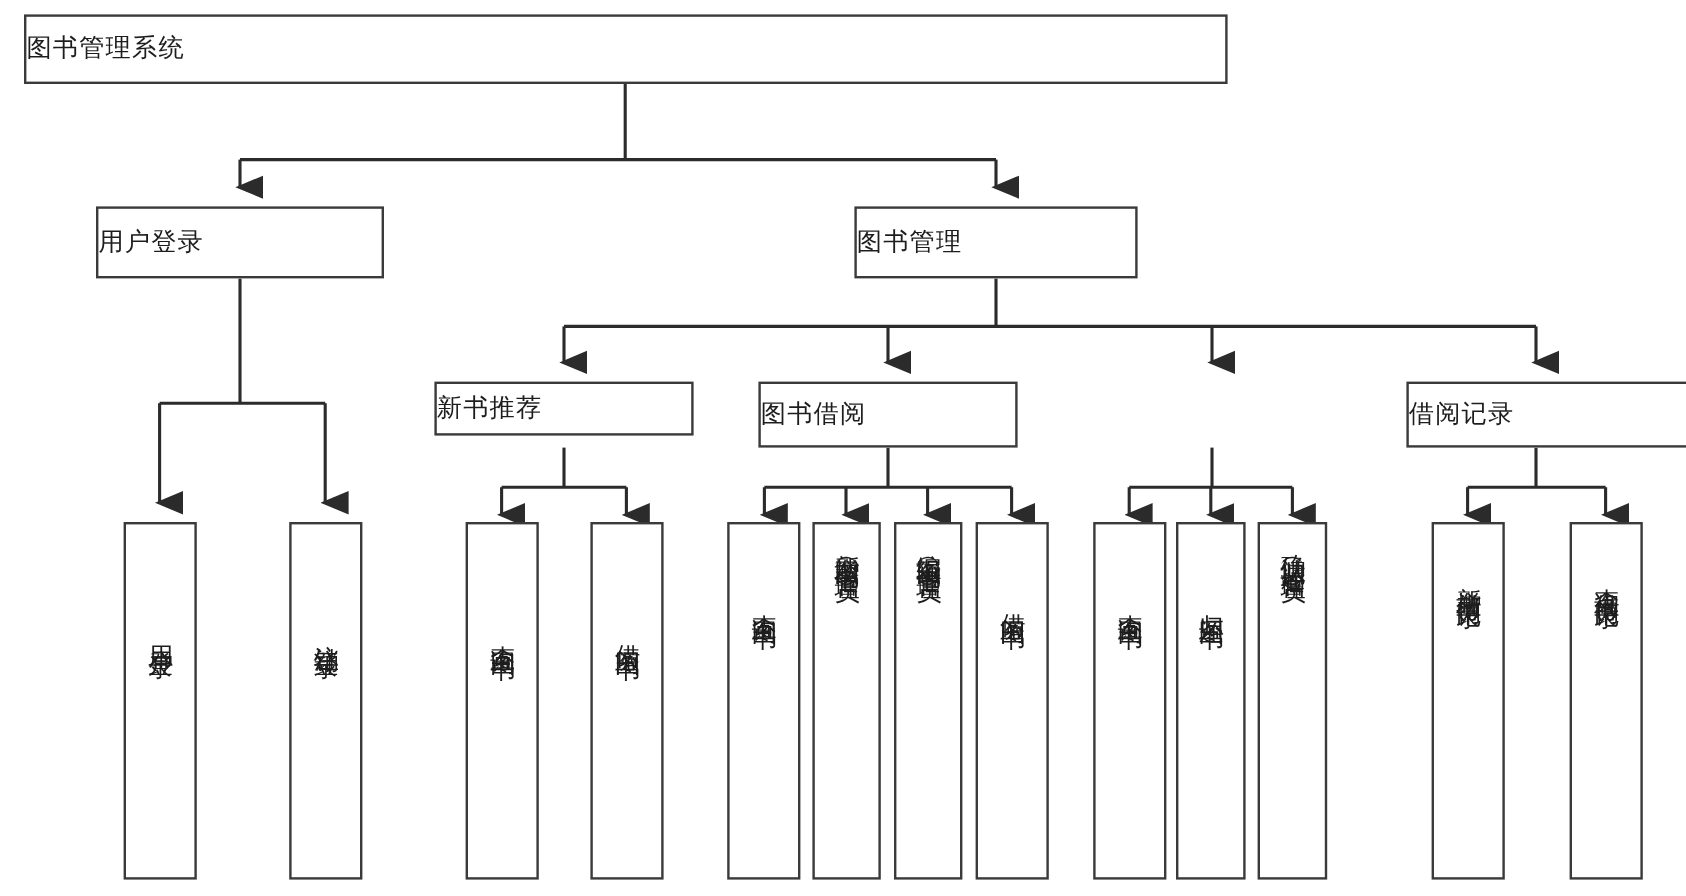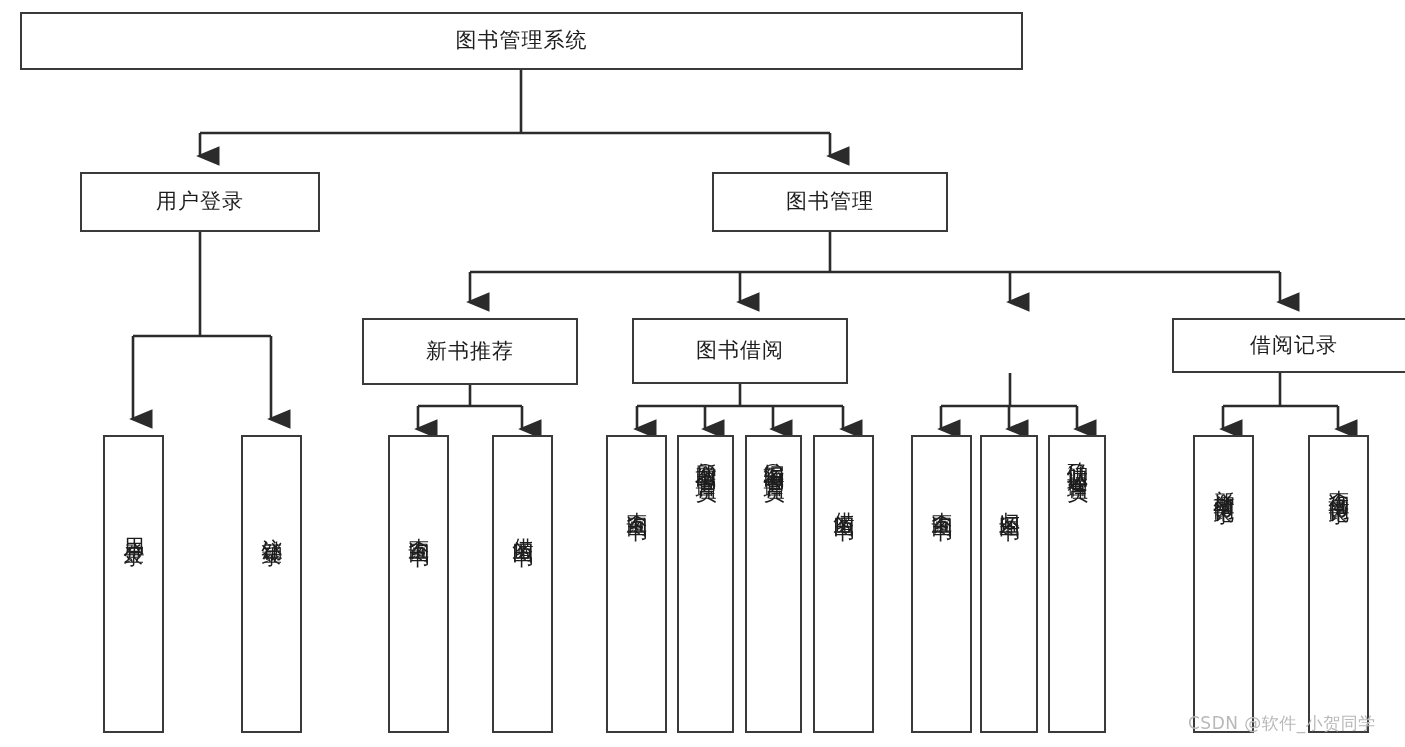--- a/index.html
+++ b/index.html
@@ -24,21 +24,20 @@
     width: 1405px;
     height: 747px;
   }
   .node {
     position: absolute;
     box-sizing: border-box;
     background: #ffffff;
     border: 2px solid #3a3a3a;
     display: flex;
     align-items: center;
-    justify-content: center;
     z-index: 2;
   }
   .node .label {
     color: #1d1d1d;
     font-size: 21px;
     line-height: 1.12;
     letter-spacing: 1px;
     white-space: nowrap;
     text-align: center;
   }
@@ -136,24 +135,24 @@
     <span class="label">图书管理系统</span>
   </div>
 
   <div class="node" style="left:80px; top:172px; width:240px; height:60px;">
     <span class="label">用户登录</span>
   </div>
   <div class="node" style="left:712px; top:172px; width:236px; height:60px;">
     <span class="label">图书管理</span>
   </div>
 
-  <div class="node" style="left:362px; top:318px; width:216px; height:67px;">
+  <div class="node" style="left:362px; top:318px; width:216px; height:45px;">
     <span class="label">新书推荐</span>
   </div>
-  <div class="node" style="left:632px; top:318px; width:216px; height:66px;">
+  <div class="node" style="left:632px; top:318px; width:216px; height:55px;">
     <span class="label">图书借阅</span>
   </div>
   <div class="node" style="left:1172px; top:318px; width:244px; height:55px;">
     <span class="label">借阅记录</span>
   </div>
 
   <div class="node vertical mid" style="left:103px; top:435px; width:61px; height:298px;">
     <span class="label">用户登录</span>
   </div>
   <div class="node vertical mid" style="left:241px; top:435px; width:61px; height:298px;">
@@ -190,15 +189,14 @@
     <span class="label">确认归还（管理员）</span>
   </div>
 
   <div class="node vertical mid3" style="left:1193px; top:435px; width:61px; height:298px;">
     <span class="label">新增借阅记录</span>
   </div>
   <div class="node vertical mid3" style="left:1308px; top:435px; width:61px; height:298px;">
     <span class="label">查询借阅记录</span>
   </div>
 
-  <div id="watermark">CSDN @软件_小贺同学</div>
 
 </div>
 
 </body></html>

